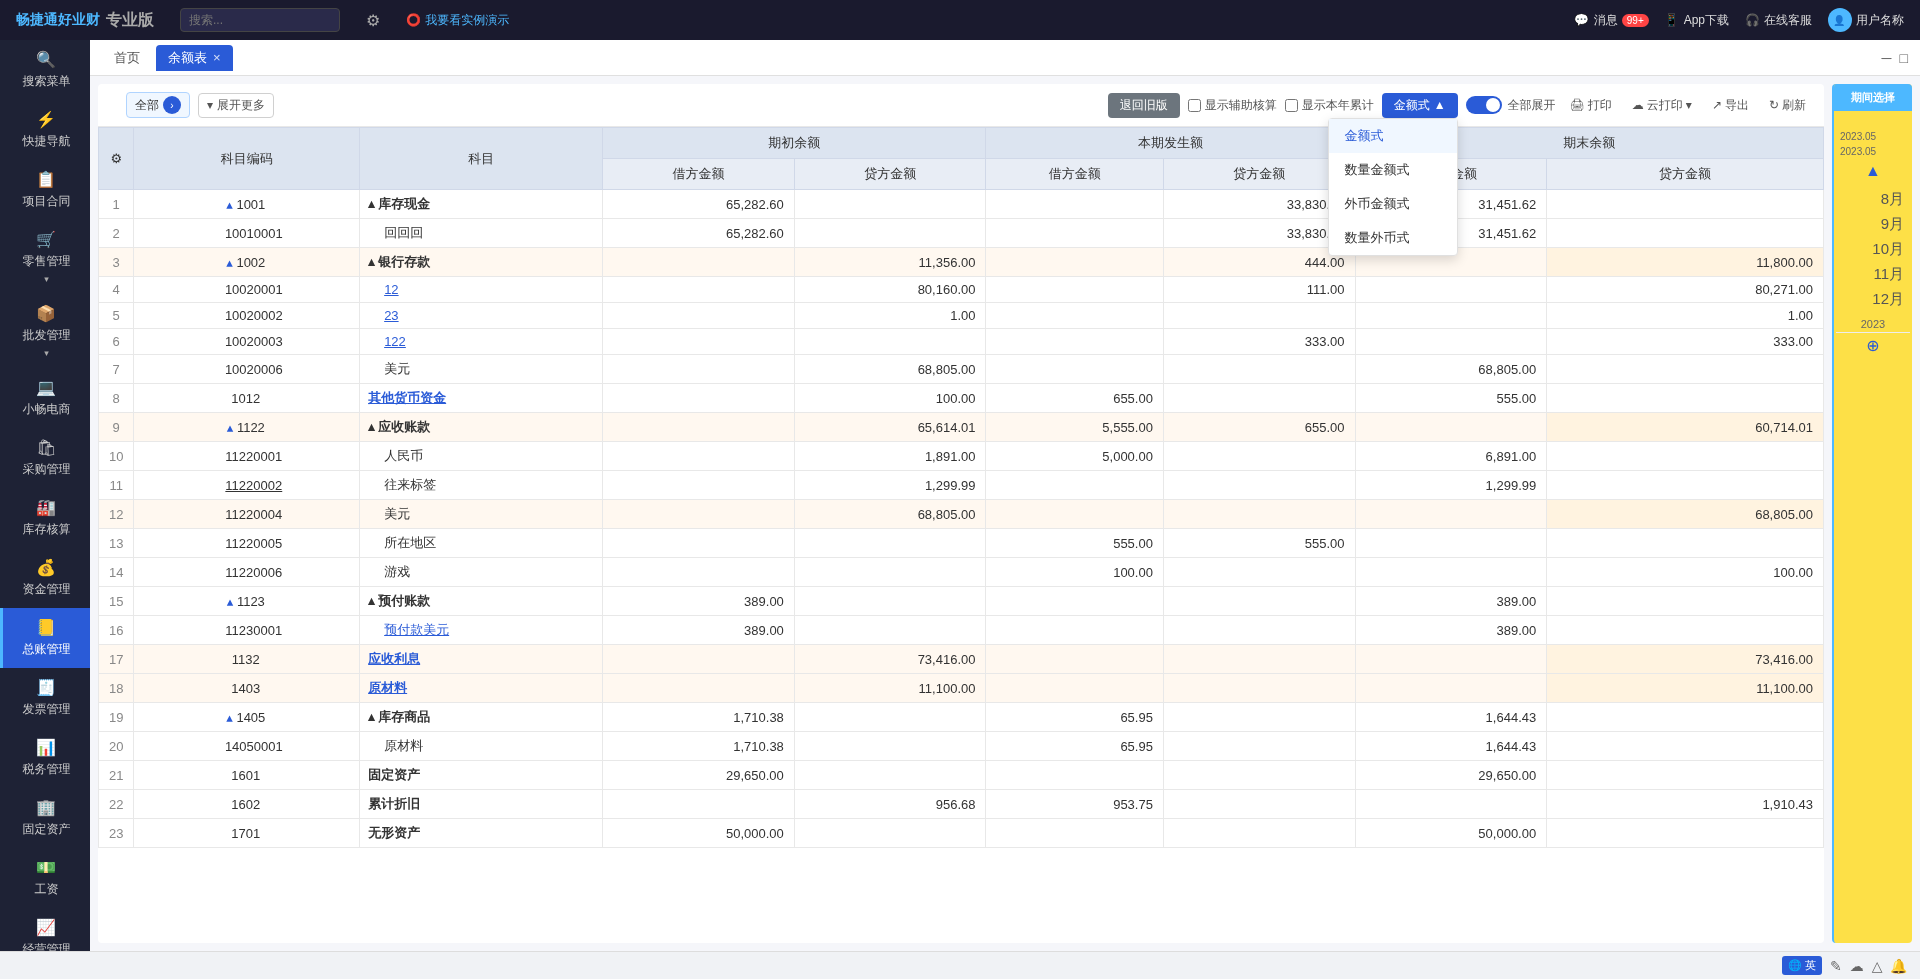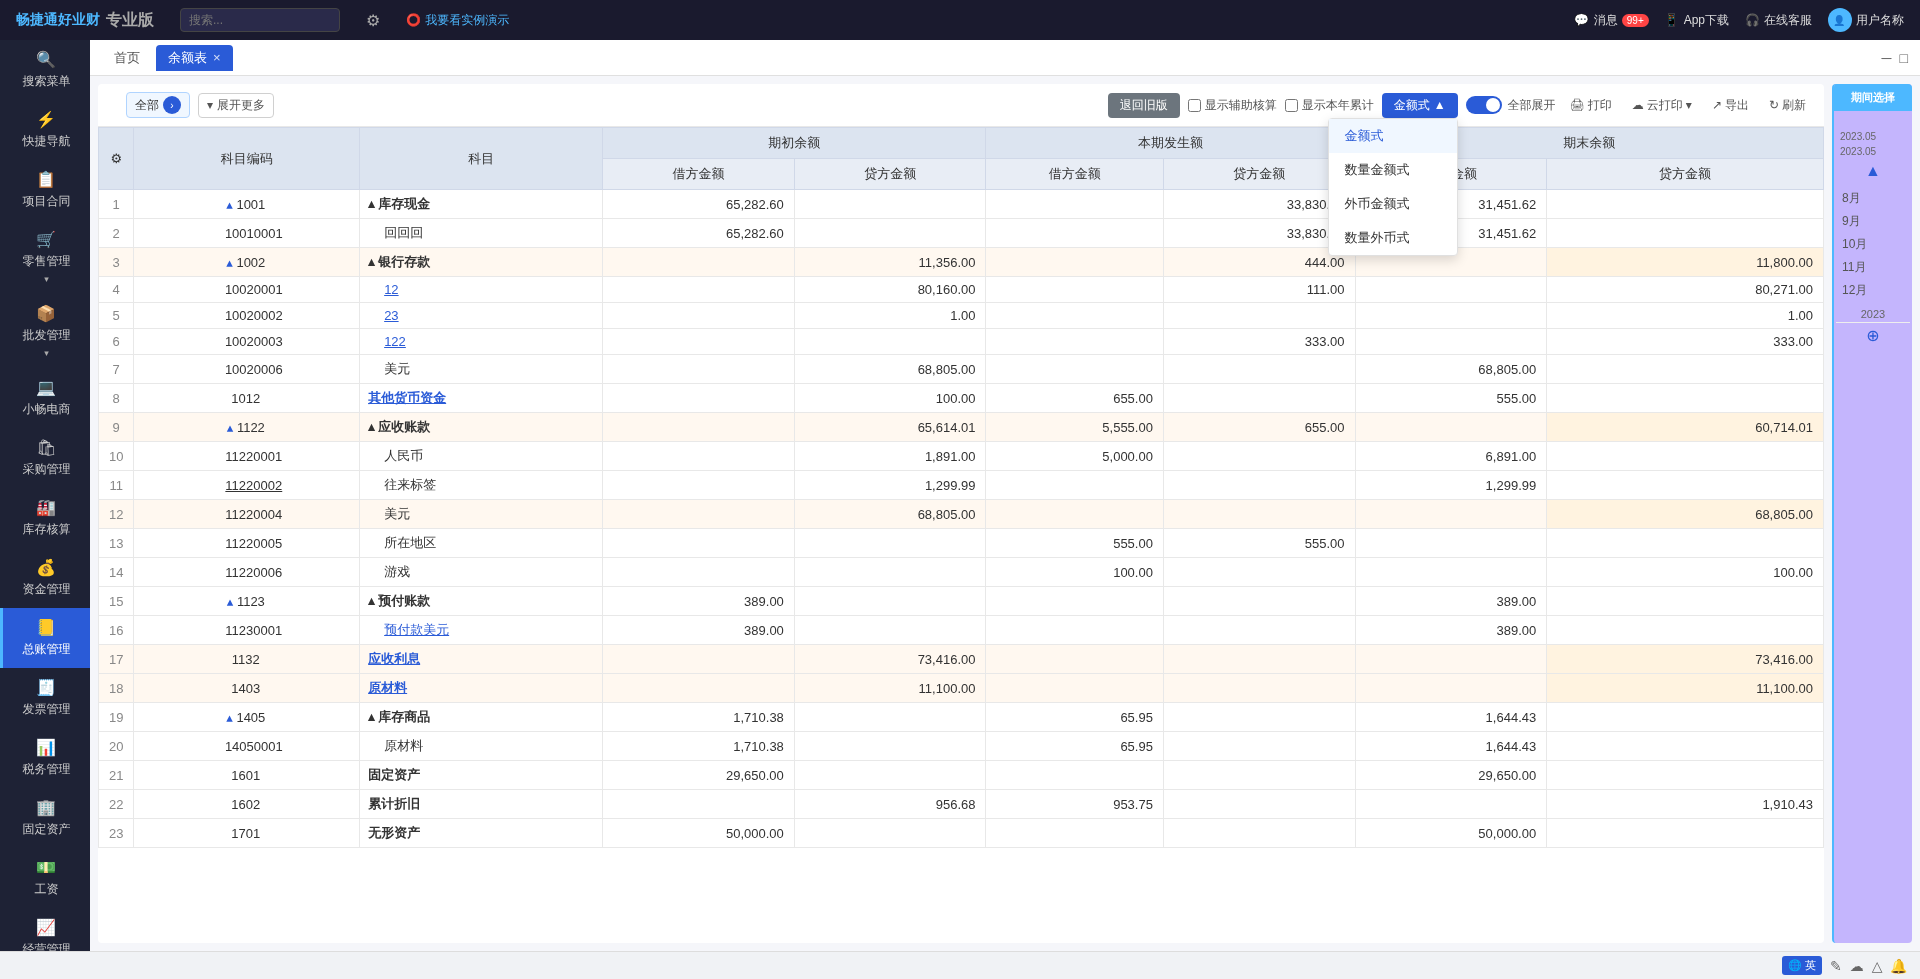--- a/index.html
+++ b/index.html
@@ -309,21 +309,21 @@
     .td-highlight { background: #fff3e0; padding-left: 45px; }
     .link-text { color: #2a5bd7; text-decoration: underline; cursor: pointer; }
     .bold-text { font-weight: bold; }
 
     
     .th-settings { cursor: pointer; text-align: center; width: 30px; }
 
     
     .right-panel {
       width: 80px;
-      background: #c4b5fd;
+      background: #fde047;
       border-radius: 4px;
       display: flex;
       flex-direction: column;
       overflow: hidden;
       border-left: 2px solid #4db8ff;
     }
     .right-panel-title {
       background: #4db8ff;
       color: #fff;
       text-align: center;
@@ -334,23 +334,23 @@
     }
     .year-section { padding: 4px; }
     .year-label {
       font-size: 11px;
       color: #666;
       text-align: center;
       padding: 2px;
       border-bottom: 1px solid #eee;
     }
     .month-item {
-      text-align: left;
+      text-align: right;
       padding: 3px 2px;
-      font-size: 12px;
+      font-size: 15px;
       cursor: pointer;
       color: #555;
       border-radius: 3px;
     }
     .month-item.active { background: #2a5bd7; color: #fff; border-radius: 3px; }
     .month-item.highlighted { background: #ff6b35; color: #fff; border-radius: 3px; }
     .nav-btn {
       display: flex;
       justify-content: center;
       align-items: center;

